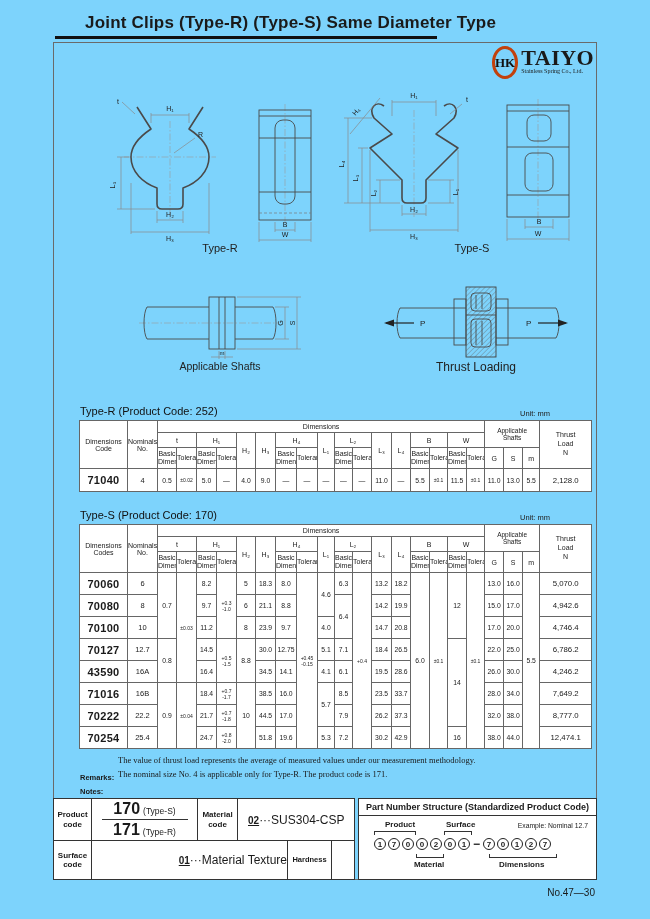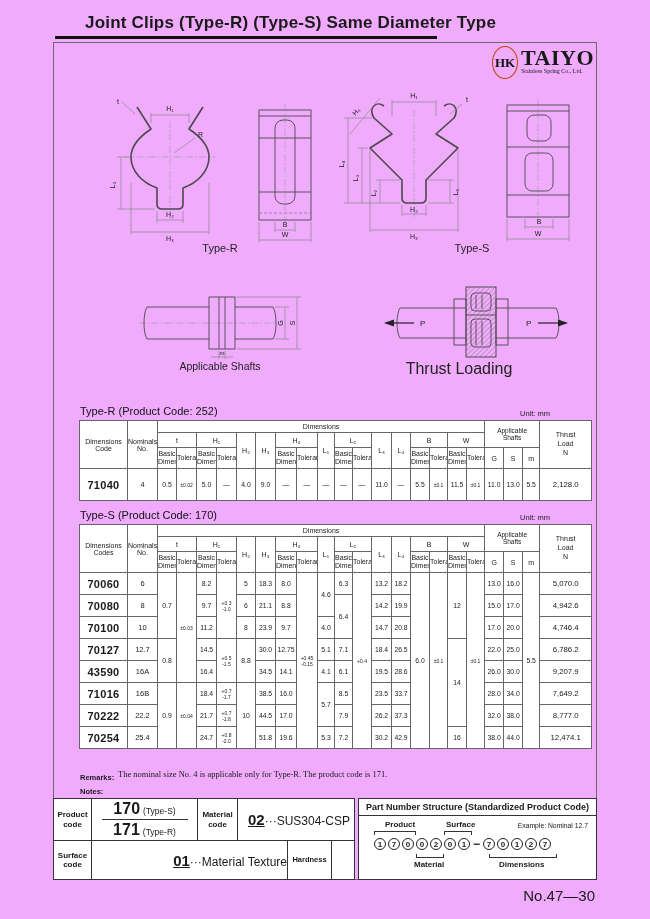--- a/index.html
+++ b/index.html
@@ -1,33 +1,33 @@
 <!DOCTYPE html>
 <html><head>
 <meta charset="utf-8">
 <style>
   * { margin:0; padding:0; box-sizing:border-box; }
   html,body { background:#e8e8e8; }
   .page {
-    position:relative; width:650px; height:919px; background:#f0abfc;
+    position:relative; width:650px; height:919px; background:#7dd3fc;
     font-family:"Liberation Sans", sans-serif; color:#1a1a1a; overflow:hidden;
     margin:0 auto;
   }
   .abs { position:absolute; }
 
   
   .page-title { left:85px; top:13px; font-size:17px; font-weight:bold; letter-spacing:0.2px; }
   .title-rule { left:55px; top:36px; width:382px; height:3px; background:#111; }
 
   
   .frame { left:53px; top:42px; width:544px; height:838px; border:1px solid #6a6a6a; }
 
   
   .logo { left:492px; top:46px; width:102px; height:40px; display:flex; align-items:flex-start; }
-  .logo-circle { width:33px; height:33px; border:1px solid #c2410c; border-radius:50%;
+  .logo-circle { width:33px; height:33px; border:3px solid #c2410c; border-radius:50%;
     display:flex; align-items:center; justify-content:center;
     font-family:"Liberation Serif", serif; font-weight:bold; font-size:13px; color:#111; }
   .logo-text { margin-left:3px; }
   .logo-name { font-family:"Liberation Serif", serif; font-weight:bold; font-size:22px; line-height:24px; letter-spacing:0.5px; }
   .logo-sub { font-family:"Liberation Serif", serif; font-size:6px; margin-top:-2px; }
 
   
   svg text { font-family:"Liberation Sans", sans-serif; fill:#222; }
   .outline { fill:none; stroke:#4a4a4a; stroke-width:1.6; stroke-linejoin:round; }
   .thin    { fill:none; stroke:#4a4a4a; stroke-width:0.9; }
@@ -65,38 +65,38 @@
   .crow { display:flex; flex:1; }
   .crow:first-child { border-bottom:1px solid #333; }
   .ccell { border-right:1px solid #333; display:flex; flex-direction:column; align-items:center; justify-content:center; }
   .ccell:last-child { border-right:none; }
   .clabel { font-weight:bold; font-size:8px; line-height:1.15; text-align:center; white-space:pre-line; }
   .bigcode { font-size:16px; font-weight:bold;text-align:center; }
   .smalltype { font-size:8.5px; font-weight:normal; }
   .prod-line { display:flex; align-items:baseline; gap:3px; padding:1px 4px; }
   .prod-divider { width:86px; height:1px; background:#333; }
   .matval { font-size:12px; }
-  .matcode { font-weight:bold; font-size:15px;text-decoration:underline; }
+  .matcode { font-weight:bold; font-size:10px;text-decoration:underline; }
 
   
   .pns { left:358px; top:798px; width:239px; height:82px; border:1px solid #333; background:#fff; }
   .pns-title { height:17px; border-bottom:1px solid #333; font-weight:bold; font-size:9px;
     display:flex; align-items:center; justify-content:center; }
   .pns-body { position:relative; height:63px; }
   .pns-lb { position:absolute; font-weight:bold; font-size:8px; }
   .pns-example { position:absolute; font-size:6.8px; }
   .bracket-dn { position:absolute; height:4px; border-top:1px solid #333; border-left:1px solid #333; border-right:1px solid #333; }
   .bracket-up { position:absolute; height:4px; border-bottom:1px solid #333; border-left:1px solid #333; border-right:1px solid #333; }
   .digits { position:absolute; display:flex; align-items:center; }
   .circ { width:12px; height:12px; border:1px solid #222; border-radius:50%;
     display:inline-flex; align-items:center; justify-content:center;
     font-size:8px; font-weight:bold; margin:0 1px; }
   .sep { font-size:12px; font-weight:bold; margin:0 2px; }
 
-  .page-num { left:500px; top:887px; width:95px; font-size:15px; text-align:right; }
+  .page-num { left:500px; top:887px; width:95px; font-size:10px; text-align:right; }
 </style>
 </head>
 <body>
 
 <div class="page">
 
   <div class="abs page-title">Joint Clips (Type-R) (Type-S) Same Diameter Type</div>
   <div class="abs title-rule"></div>
   <div class="abs frame"></div>
 
@@ -275,21 +275,21 @@
       <line class="thin" x1="112" y1="38" x2="112" y2="62"></line>
     <g>
       <line x1="44" y1="40" x2="16" y2="40" stroke="#222" stroke-width="1.2"></line>
       <polygon points="14,40 24,36.5 24,43.5" fill="#222"></polygon>
       <line x1="168" y1="40" x2="196" y2="40" stroke="#222" stroke-width="1.2"></line>
       <polygon points="198,40 188,36.5 188,43.5" fill="#222"></polygon>
     </g>
     <text x="50" y="43" style="font-size:8px">P</text>
     <text x="156" y="43" style="font-size:8px">P</text>
   </svg>
-  <div class="abs caption" style="left:369px;top:360px;width:180px;font-size:16px;">Thrust Loading</div>
+  <div class="abs caption" style="left:386px;top:360px;width:180px;font-size:12px;">Thrust Loading</div>
 
   <div class="abs tbl-title" style="left:80px;top:405px;">Type-R (Product Code: 252)</div>
   <div class="abs unit" style="left:500px;top:409px;width:70px;">Unit: mm</div>
   <table class="dim abs" style="left:79px;top:420px;">
     <colgroup>
       <col style="width:48px">
         <col style="width:30px">
         <col style="width:19px">
         <col style="width:20px">
       <col style="width:20px">
@@ -354,21 +354,21 @@
       <th class="tiny pre">Basic
 Dimension</th>
       <th class="tiny">Tolerance</th>
       <th class="tiny pre">Basic
 Dimension</th>
       <th class="tiny">Tolerance</th>
       <th class="gsm">G</th>
       <th class="gsm">S</th>
       <th class="gsm">m</th>
     </tr>
-    <tr style="height:32px">
+    <tr style="height:23px">
       <td class="codec">71040</td>
       <td class="nomc">4</td>
       <td>0.5</td>
       <td class="tol2">±0.02</td>
       <td>5.0</td>
       <td>—</td>
       <td>4.0</td>
       <td>9.0</td>
       <td>—</td>
       <td>—</td>
@@ -545,21 +545,21 @@
       <td class="nomc">16A</td>
       <td>16.4</td>
       <td>34.5</td>
       <td>14.1</td>
       <td>4.1</td>
       <td>6.1</td>
       <td>19.5</td>
       <td>28.6</td>
       <td>26.0</td>
       <td>30.0</td>
-      <td class="nval">9,207.9</td>
+      <td class="nval">4,246.2</td>
     </tr>
     <tr style="height:22px">
       <td class="codec">71016</td>
       <td class="nomc">16B</td>
       <td rowspan="3">0.9</td>
       <td rowspan="3" class="tol2">±0.04</td>
       <td>18.4</td>
       <td class="tol2">+0.7
 -1.7</td>
       <td rowspan="3">10</td>
@@ -602,20 +602,21 @@
       <td>42.9</td>
       <td>16</td>
       <td>38.0</td>
       <td>44.0</td>
       <td class="nval">12,474.1</td>
     </tr>
   </tbody>
     </table>
 
   <div class="abs rem-label" style="left:80px;top:757px;">Remarks:</div>
+  <div class="abs rem-text" style="left:118px;top:755px;width:460px;">The value of thrust load represents the average of measured values under our measurement methodology.</div>
   <div class="abs rem-label" style="left:80px;top:771px;">Notes:</div>
   <div class="abs rem-text" style="left:118px;top:769px;width:460px;">The nominal size No. 4 is applicable only for Type-R. The product code is 171.</div>
 
   <div class="abs codes">
     <div class="crow">
       <div class="ccell" style="width:38px">
         <div class="clabel">Product
 code</div>
       </div>
       <div class="ccell" style="width:106px">

